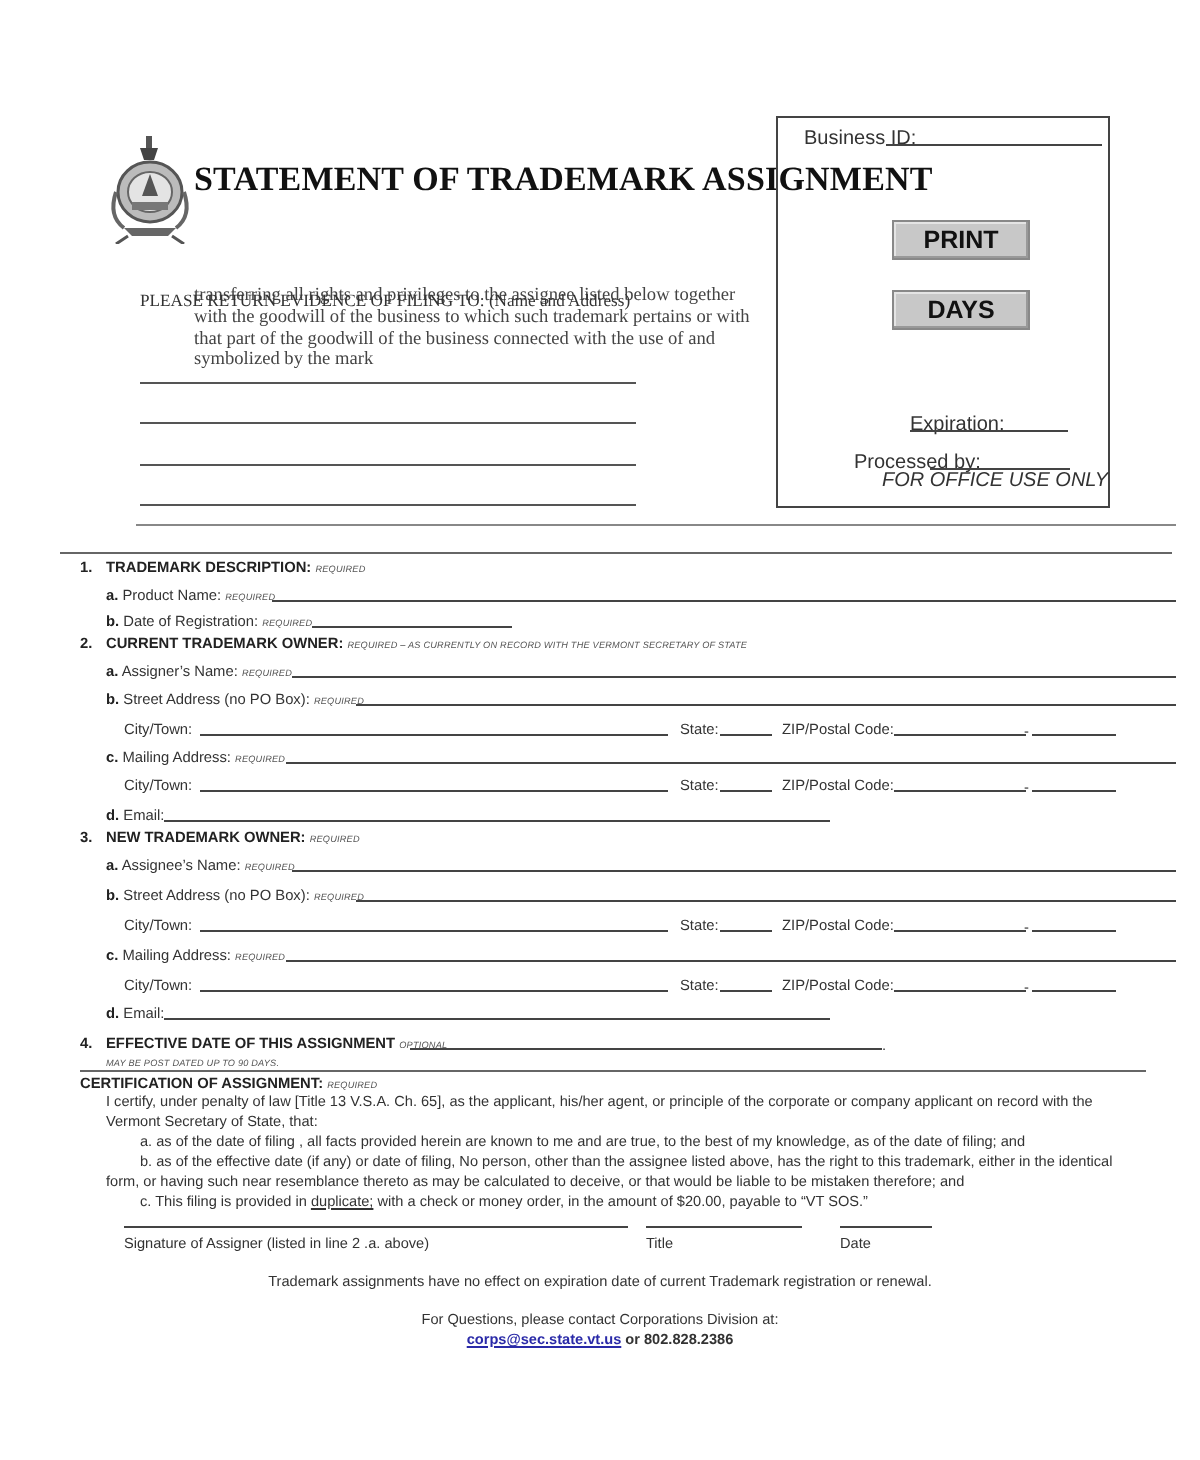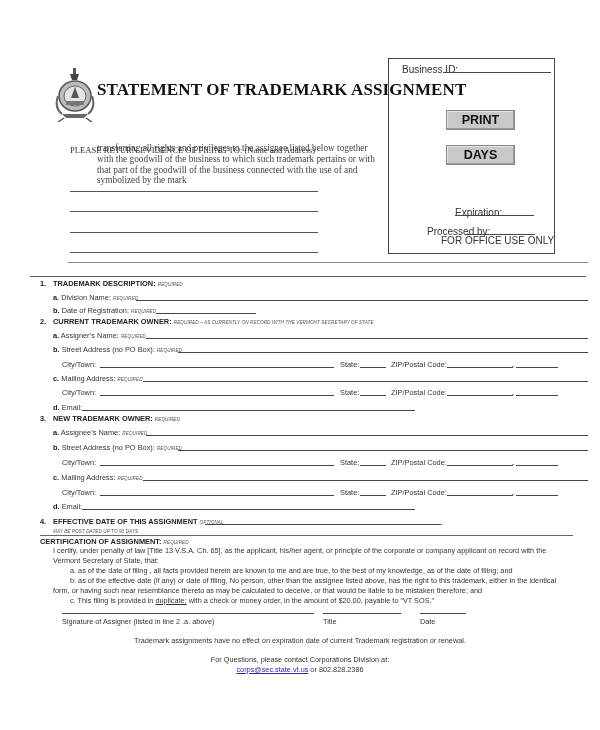--- a/index.html
+++ b/index.html
@@ -58,31 +58,31 @@
 <div class="abs office-text" style="left:402px; top:64px;">Business ID:</div>
 <div class="abs office-line" style="left:443px; top:72px; width:108px;"></div>
 
 <button class="abs btn" style="top:110px;">PRINT</button>
 <button class="abs btn" style="top:145px;">DAYS</button>
 
 <div class="abs office-text" style="left:419px; top:207px;padding-left:36px;">Expiration:</div>
 <div class="abs office-line" style="left:455px; top:215px; width:79px;"></div>
 <div class="abs office-text" style="left:395px; top:226px;margin-left:32px;">Processed by:</div>
 <div class="abs office-line" style="left:465px; top:234px; width:70px;"></div>
-<div class="abs office-text" style="left:441px; top:235px;">FOR OFFICE USE ONLY</div>
+<div class="abs office-text" style="left:441px; top:235px;font-style:italic;">FOR OFFICE USE ONLY</div>
 
 <div class="abs rule" style="left:68px; top:262px; width:520px; border-color:#888;"></div>
 <div class="abs rule" style="left:30px; top:276px; width:556px;"></div>
 
 <div class="abs sec" style="left:40px; top:279px;">
   <span style="display:inline-block;width:13px;">1.</span><span>TRADEMARK DESCRIPTION:</span>
   <span class="req">REQUIRED</span>
 </div>
 <div class="abs lbl" style="left:53px; top:293px;">
-  <b>a.</b> <span>Division Name:</span> <span class="req">REQUIRED</span>
+  <b>a.</b> <span>Product Name:</span> <span class="req">REQUIRED</span>
 </div>
 <div class="abs fl" style="left:136px; top:300px; width:452px;"></div>
 <div class="abs lbl" style="left:53px; top:306px;">
   <b>b.</b> <span>Date of Registration:</span> <span class="req">REQUIRED</span>
 </div>
 <div class="abs fl" style="left:156px; top:313px; width:100px;"></div>
 
 <div class="abs sec" style="left:40px; top:317px;">
   <span style="display:inline-block;width:13px;">2.</span><span>CURRENT TRADEMARK OWNER:</span>
   <span class="req">REQUIRED – AS CURRENTLY ON RECORD WITH THE VERMONT SECRETARY OF STATE</span>
@@ -185,15 +185,15 @@
 
 <div class="abs fl" style="left:62px; top:613px; width:252px;"></div>
 <div class="abs fl" style="left:323px; top:613px; width:78px;"></div>
 <div class="abs fl" style="left:420px; top:613px; width:46px;"></div>
 <div class="abs para" style="left:62px; top:617px;">Signature of Assigner (listed in line 2 .a. above)</div>
 <div class="abs para" style="left:323px; top:617px;">Title</div>
 <div class="abs para" style="left:420px; top:617px;">Date</div>
 
 <div class="abs para center" style="left:0; width:600px; top:636px;">Trademark assignments have no effect on expiration date of current Trademark registration or renewal.</div>
 <div class="abs para center" style="left:0; width:600px; top:655px;">For Questions, please contact Corporations Division at:</div>
-<div class="abs para center" style="left:0; width:600px; top:665px;">
+<div class="abs para center" style="left:0; width:600px; top:665px;font-weight:bold;">
   <a class="link">corps@sec.state.vt.us</a><span> or </span><span>802.828.2386</span>
 </div>
 
 </body></html>

